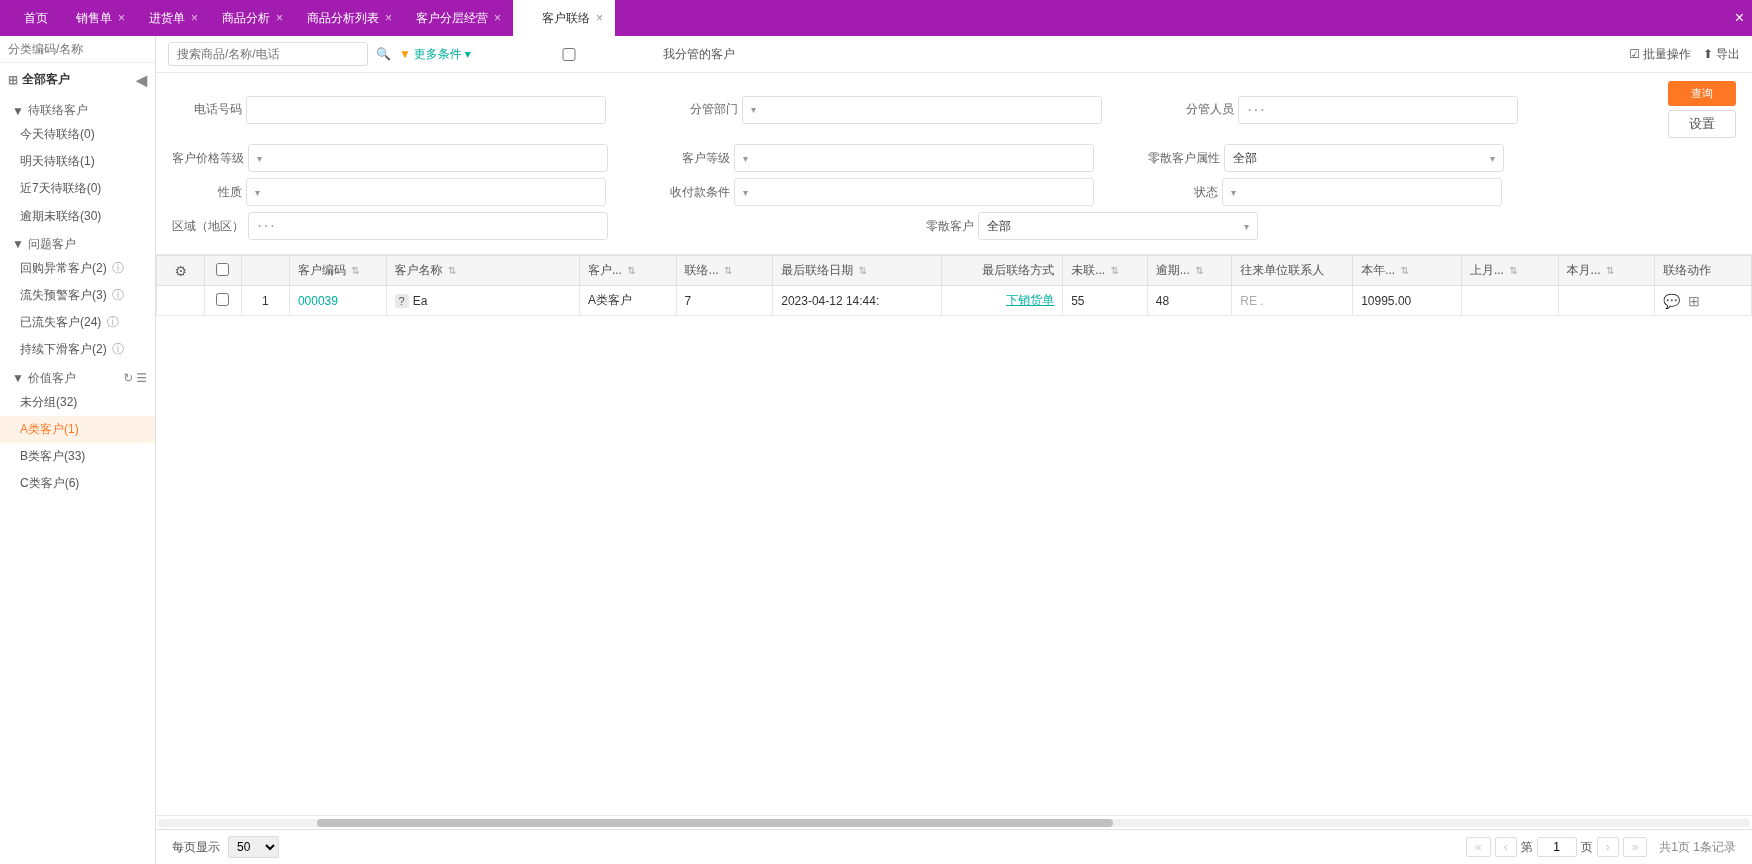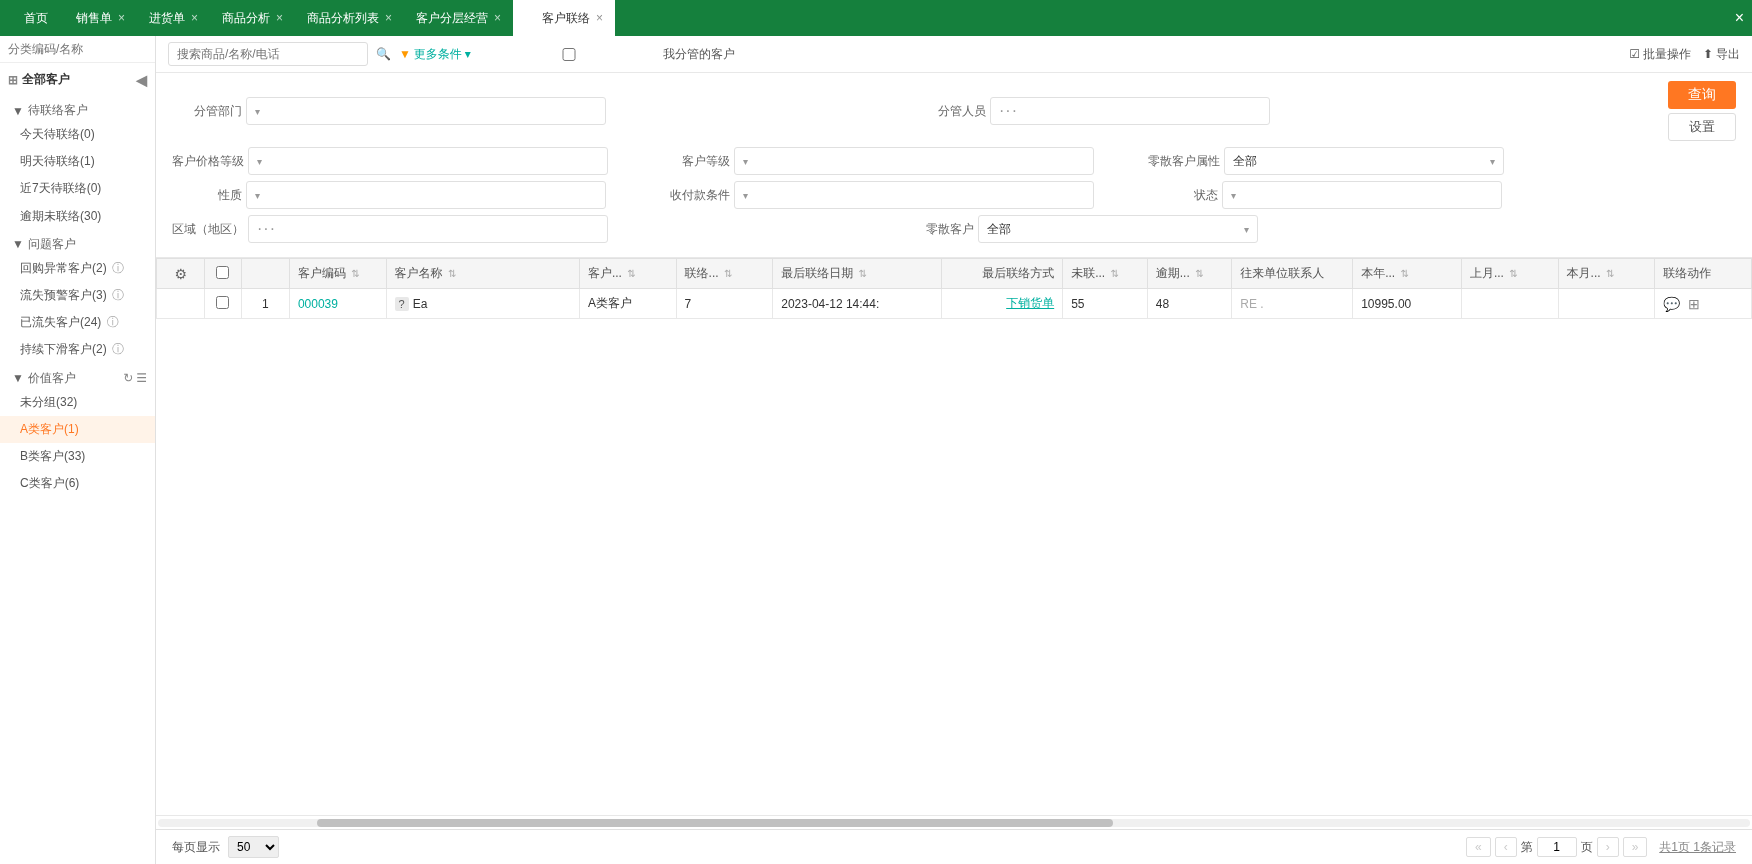--- a/index.html
+++ b/index.html
@@ -1,20 +1,20 @@
 <!DOCTYPE html>
 <html><head>
   <meta charset="utf-8">
   <style>
     * { box-sizing: border-box; margin: 0; padding: 0; font-family: 'Microsoft YaHei', Arial, sans-serif; font-size: 12px; }
     body { background: #f0f0f0; width: 1752px; height: 864px; overflow: hidden; }
     
     
     .top-nav {
-      background: #15803d;
+      background: #a21caf;
       height: 36px;
       display: flex;
       align-items: center;
       padding: 0 8px;
       color: white;
     }
     .nav-tab {
       display: flex;
       align-items: center;
       padding: 0 12px;
@@ -206,21 +206,21 @@
       gap: 4px;
       margin-left: 8px;
     }
     .btn-query {
       background: #ff7722;
       color: white;
       border: none;
       border-radius: 3px;
       padding: 5px 20px;
       cursor: pointer;
-      font-size: 14px;
+      font-size: 11px;
     }
     .btn-settings {
       background: white;
       color: #555;
       border: 1px solid #ddd;
       border-radius: 3px;
       padding: 4px 20px;
       cursor: pointer;
       font-size: 13px;
     }
@@ -476,20 +476,24 @@
           <span>⬆</span>
           <span>导出</span>
         </span>
       </div>
     </div>
 
     <div class="advanced-filter">
 
       <div class="filter-row">
         <div class="filter-field">
+          <span class="filter-label">电话号码</span>
+          <div class="filter-input" style="flex:1; max-width:360px;"></div>
+        </div>
+        <div class="filter-field">
           <span class="filter-label">分管部门</span>
           <div class="filter-input" style="flex:1; max-width:360px;">
             <span class="arrow">▾</span>
           </div>
         </div>
         <div class="filter-field">
           <span class="filter-label">分管人员</span>
           <div class="filter-input" style="flex:1; max-width:280px;">
             <span class="dots">···</span>
           </div>
@@ -697,18 +701,18 @@
         <option value="100">100</option>
       </select>
       <div class="pagination">
         <button disabled="">«</button>
         <button disabled="">‹</button>
         <span>第</span>
         <input type="text" value="1" style="">
         <span>页</span>
         <button disabled="">›</button>
         <button disabled="">»</button>
-        <span style="margin-left:8px; color:#888;text-decoration:underline;">共1页 1条记录</span>
+        <span style="margin-left:8px; color:#888;">共1页 1条记录</span>
       </div>
     </div>
 
   </div>
 </div>
 
 </body></html>

